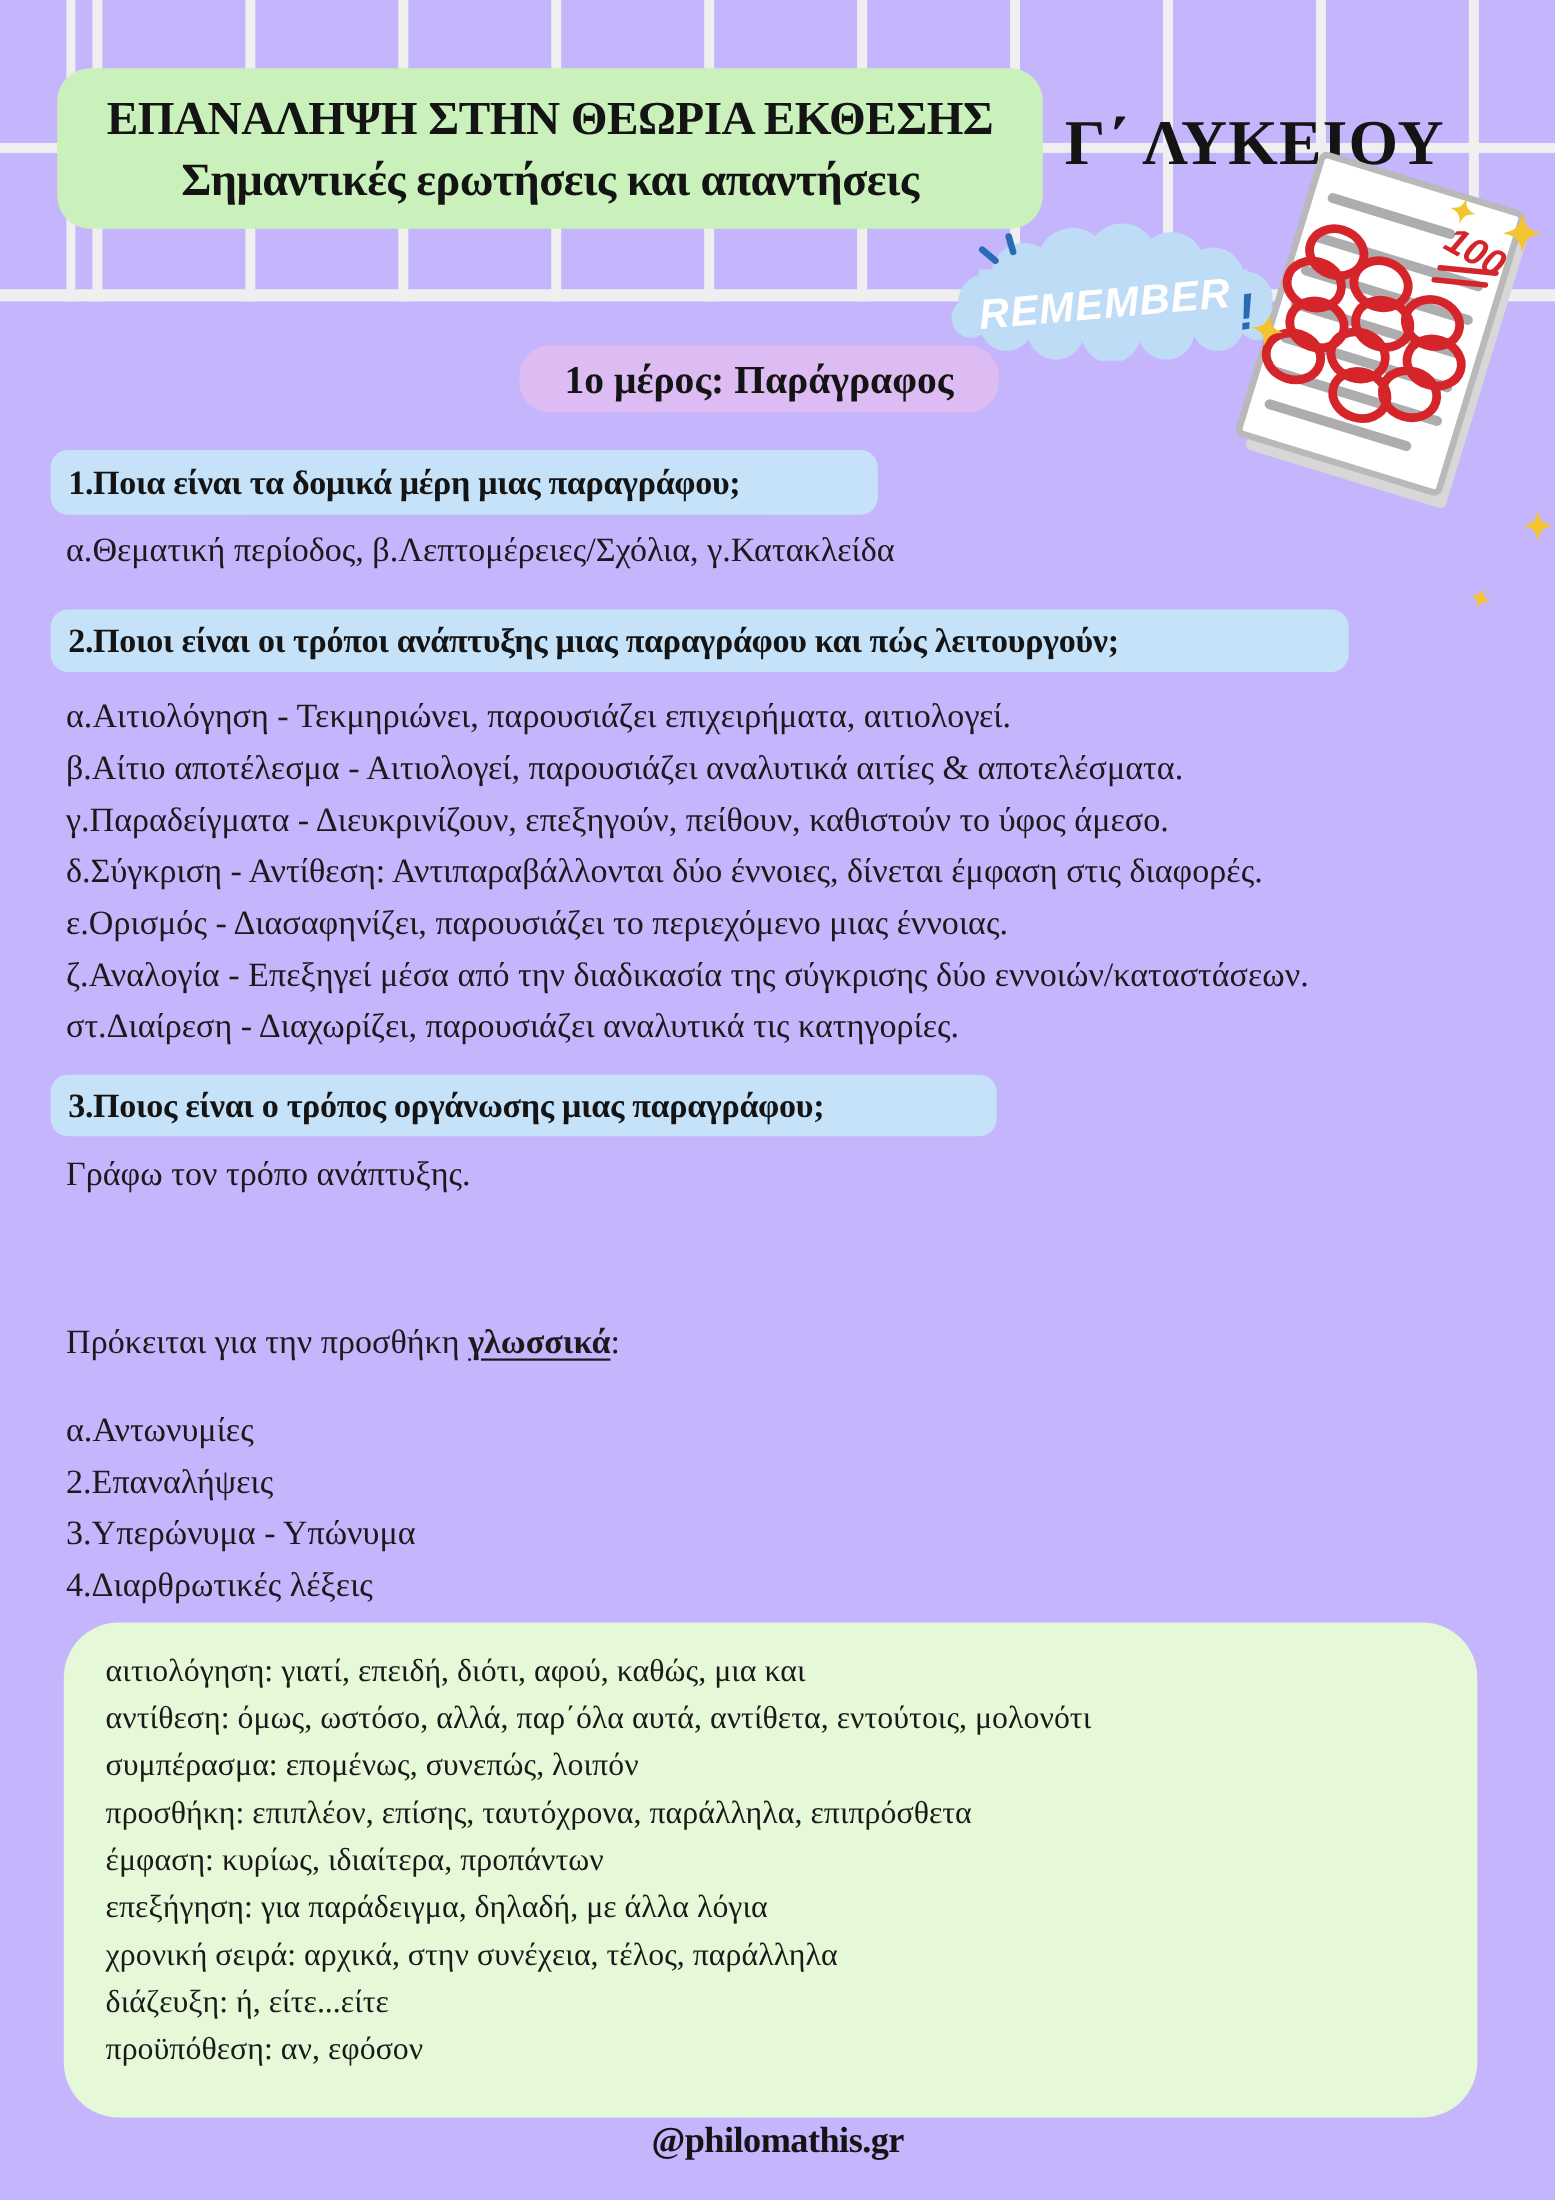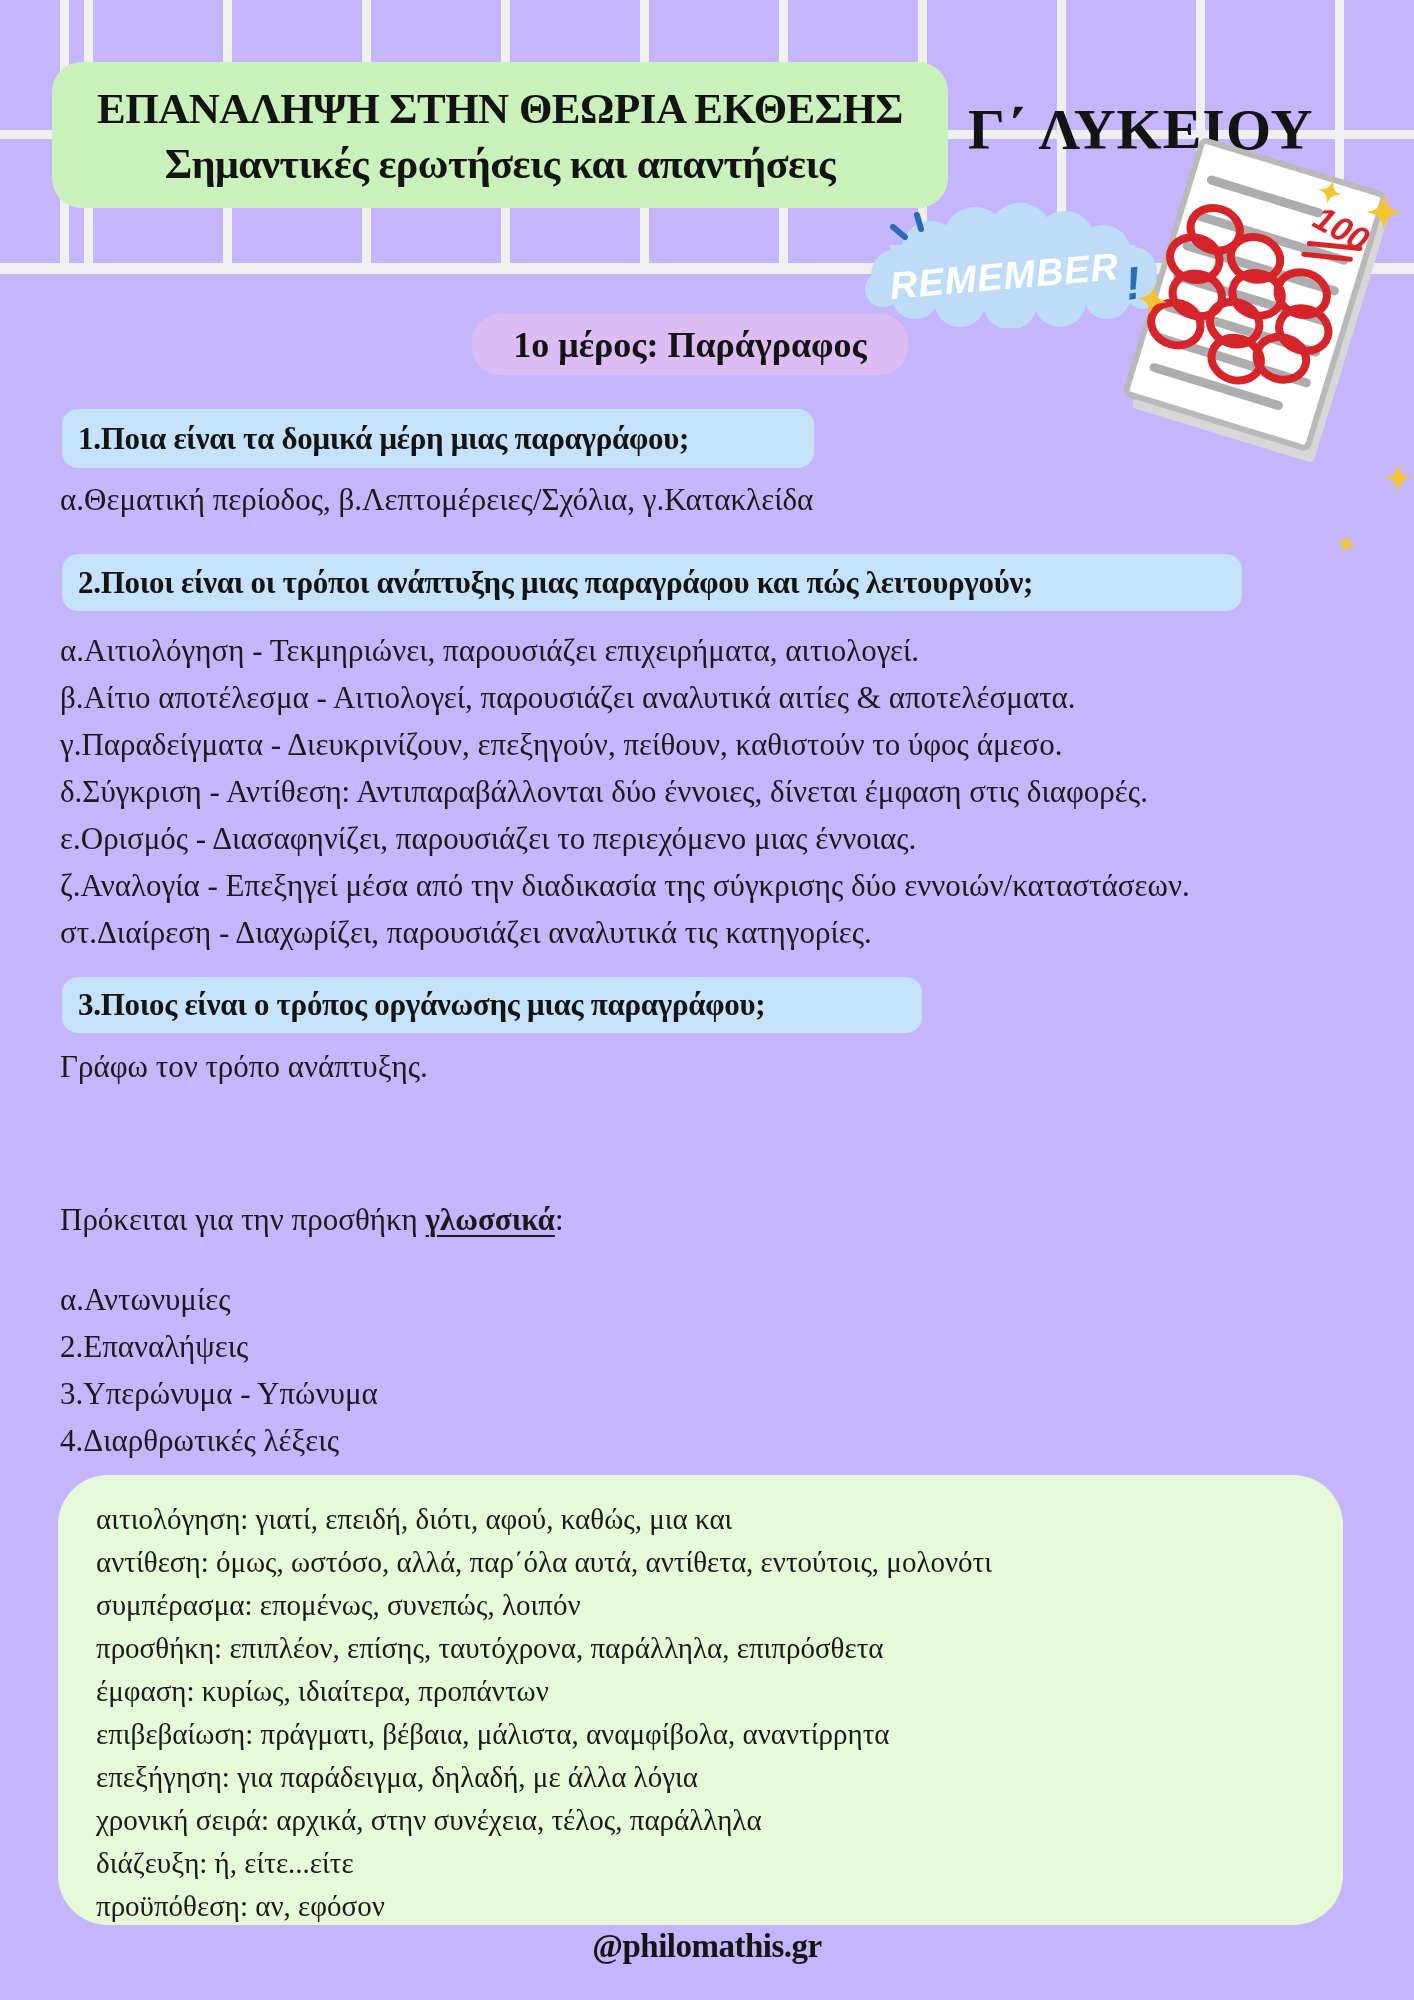--- a/index.html
+++ b/index.html
@@ -31,21 +31,21 @@
   .badge-svg{position:absolute;left:845px;top:203px;pointer-events:none;}
   .paper-svg{position:absolute;left:1078px;top:130px;pointer-events:none;}
   
   .section-box{
     position:absolute;left:472px;top:314px;width:436px;height:61px;border-radius:28px;
     background:#dcbcf3;display:flex;align-items:center;justify-content:center;
     font-size:36px;font-weight:bold;
   }
   
   .q-box{
-    position:absolute;left:62px;background:#c6e2f9;border-radius:16px;
+    position:absolute;left:46px;background:#c6e2f9;border-radius:16px;
     display:flex;align-items:center;padding:14px 16px;box-sizing:border-box;
     font-size:31px;font-weight:bold;letter-spacing:-0.3px;white-space:nowrap;
   }
   .q1{top:409px;width:752px;height:59px;}
   .q2{top:554px;width:1180px;height:57px;}
   .q3{top:977px;width:860px;height:56px;}
   .q4{top:1119px;width:862px;height:57px;}
   
   .body-line{position:absolute;left:60px;font-size:31px;line-height:40px;white-space:nowrap;color:#1a1a1a;}
   .a1{top:480px;}
@@ -178,21 +178,20 @@
     <div>3.Υπερώνυμα - Υπώνυμα</div>
     <div>4.Διαρθρωτικές λέξεις</div>
   </div>
 
   <div class="conn-box">
     <div>αιτιολόγηση: γιατί, επειδή, διότι, αφού, καθώς, μια και</div>
     <div>αντίθεση: όμως, ωστόσο, αλλά, παρ΄όλα αυτά, αντίθετα, εντούτοις, μολονότι</div>
     <div>συμπέρασμα: επομένως, συνεπώς, λοιπόν</div>
     <div>προσθήκη: επιπλέον, επίσης, ταυτόχρονα, παράλληλα, επιπρόσθετα</div>
     <div>έμφαση: κυρίως, ιδιαίτερα, προπάντων</div>
-    <div>επιβεβαίωση: πράγματι, βέβαια, μάλιστα, αναμφίβολα, αναντίρρητα</div>
     <div>επεξήγηση: για παράδειγμα, δηλαδή, με άλλα λόγια</div>
     <div>χρονική σειρά: αρχικά, στην συνέχεια, τέλος, παράλληλα</div>
     <div>διάζευξη: ή, είτε...είτε</div>
     <div>προϋπόθεση: αν, εφόσον</div>
   </div>
 
   <div class="footer">@philomathis.gr</div>
 
 </div>
 

